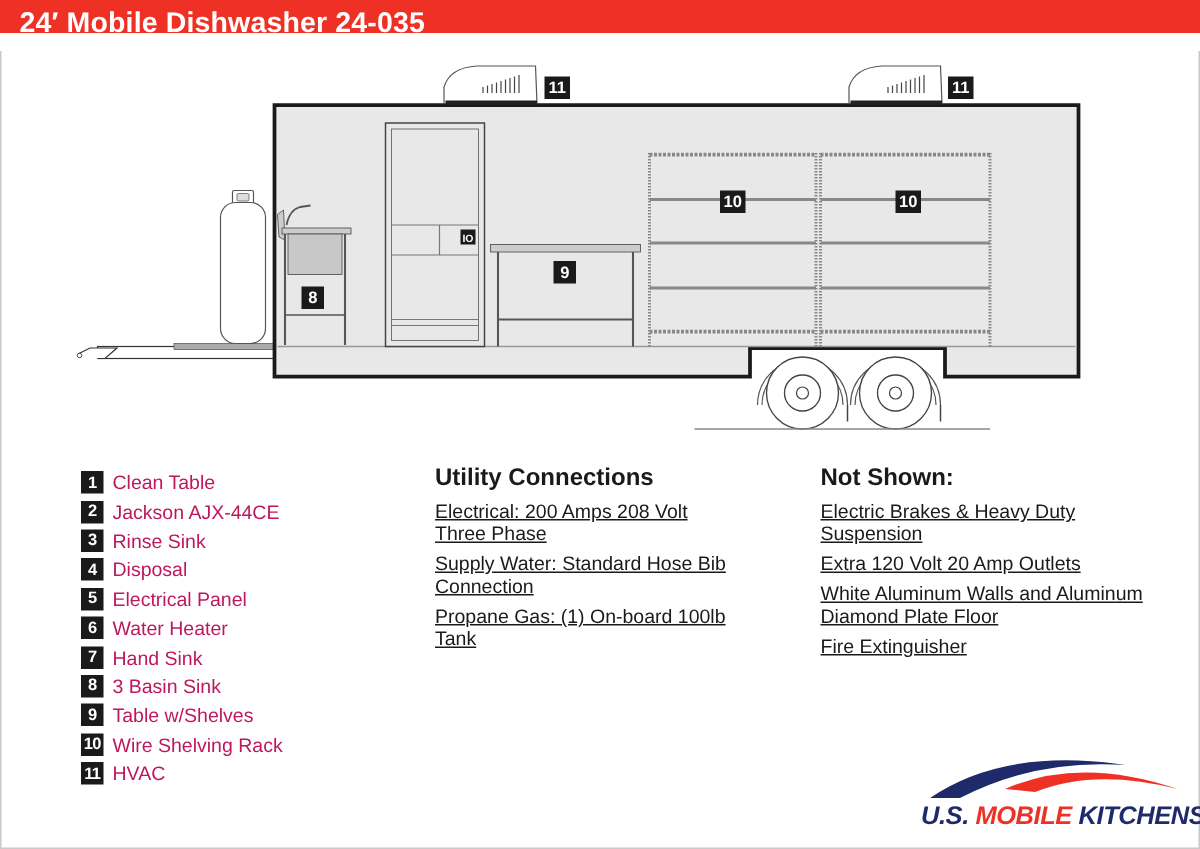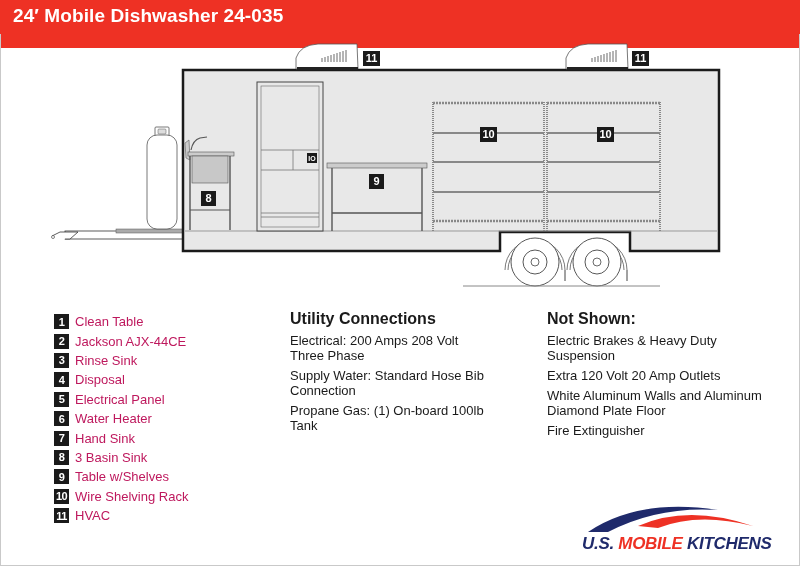--- a/index.html
+++ b/index.html
@@ -1,20 +1,20 @@
 <!DOCTYPE html>
 <html><head>
 <meta charset="utf-8">
 <style>
   * { box-sizing: border-box; margin: 0; padding: 0; }
   html, body { width: 800px; height: 566px; background: #ffffff; overflow: hidden; }
   body { font-family: "Liberation Sans", "DejaVu Sans", sans-serif; color: #1a1a1a; position: relative; }
 
   .header {
-    position: absolute; left: 0; top: 0; width: 800px; height: 48px;
+    position: absolute; left: 0; top: 0; width: 800px; height: 22px;
     background: #ee3124;
   }
   .header-title {
     position: absolute; left: 13px; top: 5px;
     font-size: 19px; font-weight: bold; color: #ffffff; letter-spacing: 0.1px;
   }
   .frame {
     position: absolute; left: 0; top: 34px; width: 800px; height: 532px;
     border: 1px solid #c9c9c9; border-top: none;
   }
@@ -24,25 +24,25 @@
   .legend-item { display: flex; align-items: center; height: 19.4px; }
   .num-badge {
     display: inline-flex; align-items: center; justify-content: center;
     width: 15px; height: 15px; background: #1a1a1a; color: #fff;
     font-size: 11px; font-weight: bold; margin-right: 6px; letter-spacing: -0.5px;
   }
   .legend-label { font-size: 13px; color: #be185d; }
 
   .col { position: absolute; top: 310px; }
   .col h3 { font-size: 16px; font-weight: bold; margin-bottom: 5px; }
-  .col p { font-size: 13px; line-height: 15px; margin-bottom: 5px; }
+  .col p { font-size: 13px; line-height: 15px; margin-bottom: 5px; text-decoration: underline; }
   .col-utility { left: 290px; width: 200px; }
   .col-notshown { left: 547px; width: 220px; }
 
-  .logo { position: absolute; left: 568px; top: 496px; width: 190px; height: 62px; }
+  .logo { position: absolute; left: 600px; top: 496px; width: 190px; height: 62px; }
   .logo-text {
     position: absolute; left: 14px; top: 38px; font-size: 17px; font-weight: bold;
     font-style: italic; letter-spacing: -0.3px; white-space: nowrap;
   }
   .logo-us { color: #1f2a6b; }
   .logo-mobile { color: #ee3124; }
   .logo-kitchens { color: #1f2a6b; }
 </style>
 </head>
 <body>

